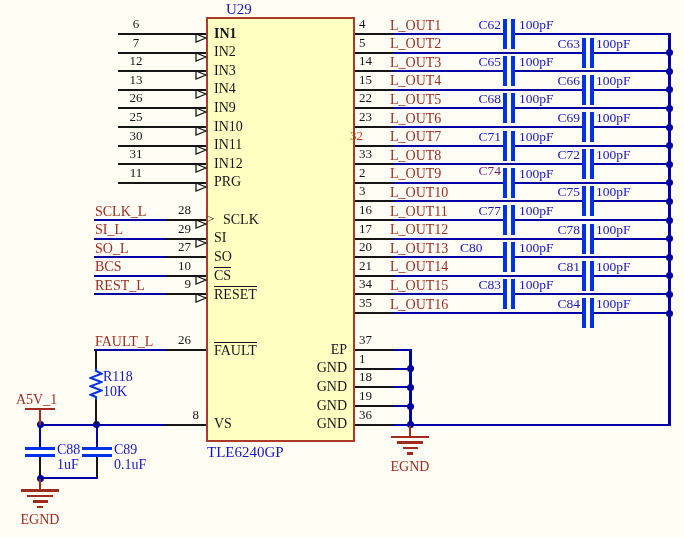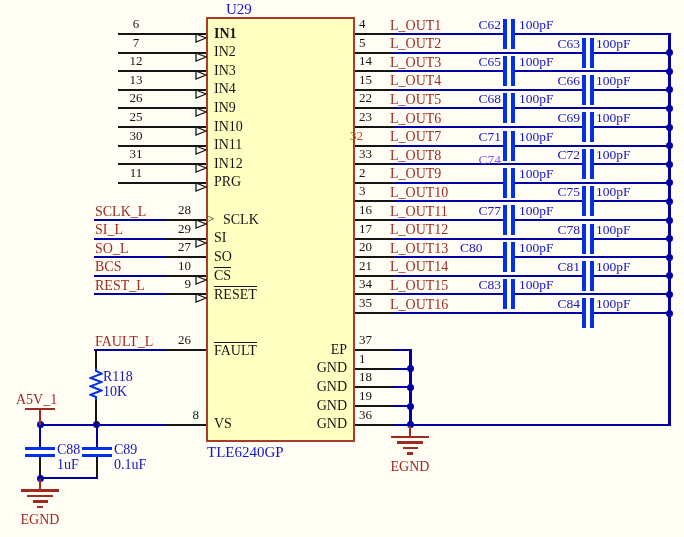--- a/index.html
+++ b/index.html
@@ -196,21 +196,21 @@
     <div class="abs t" style="left: 539px; top: 148.2px; font-size: 13.5px; color: rgb(20, 20, 204); width: 41px; text-align: right;">C72</div>
     <div class="abs t" style="left: 596px; top: 148.2px; font-size: 13.5px; color: rgb(20, 20, 204); width: auto; text-align: left;">100pF</div>
     <div class="abs" style="left: 666px; top: 160.7px; width: 7px; height: 7px; border-radius: 50%; background: rgb(0, 0, 165);"></div>
     <div class="abs" style="left: 355px; top: 181.8px; width: 38px; height: 2px; background: rgb(21, 21, 21);"></div>
     <div class="abs" style="left: 393px; top: 181.8px; width: 110px; height: 2px; background: rgb(0, 0, 165);"></div>
     <div class="abs" style="left: 515px; top: 181.8px; width: 156px; height: 2px; background: rgb(0, 0, 165);"></div>
     <div class="abs" style="left: 503px; top: 167.8px; width: 4px; height: 30px; background: rgb(0, 48, 232);"></div>
     <div class="abs" style="left: 511px; top: 167.8px; width: 4px; height: 30px; background: rgb(0, 48, 232);"></div>
     <div class="abs t" style="left: 359px; top: 165.8px; font-size: 13px; color: rgb(21, 21, 21); width: auto; text-align: left;">2</div>
     <div class="abs t" style="left: 390px; top: 166.3px; font-size: 14px; color: rgb(158, 42, 32); width: auto; text-align: left;">L_OUT9</div>
-    <div class="abs t" style="left: 460px; top: 153px; font-size: 13.5px; color: #8b5cf6; width: 41px; text-align: right;">C74</div>
+    <div class="abs t" style="left: 460px; top: 164px; font-size: 13.5px; color: #701a75; width: 41px; text-align: right;">C74</div>
     <div class="abs t" style="left: 519px; top: 166.8px; font-size: 13.5px; color: rgb(20, 20, 204); width: auto; text-align: left;">100pF</div>
     <div class="abs" style="left: 666px; top: 179.3px; width: 7px; height: 7px; border-radius: 50%; background: rgb(0, 0, 165);"></div>
     <div class="abs" style="left: 355px; top: 200.4px; width: 38px; height: 2px; background: rgb(21, 21, 21);"></div>
     <div class="abs" style="left: 393px; top: 200.4px; width: 189px; height: 2px; background: rgb(0, 0, 165);"></div>
     <div class="abs" style="left: 594px; top: 200.4px; width: 77px; height: 2px; background: rgb(0, 0, 165);"></div>
     <div class="abs" style="left: 582px; top: 186.4px; width: 4px; height: 30px; background: rgb(0, 48, 232);"></div>
     <div class="abs" style="left: 590px; top: 186.4px; width: 4px; height: 30px; background: rgb(0, 48, 232);"></div>
     <div class="abs t" style="left: 359px; top: 184.4px; font-size: 13px; color: rgb(21, 21, 21); width: auto; text-align: left;">3</div>
     <div class="abs t" style="left: 390px; top: 184.9px; font-size: 14px; color: rgb(158, 42, 32); width: auto; text-align: left;">L_OUT10</div>
     <div class="abs t" style="left: 539px; top: 185.4px; font-size: 13.5px; color: rgb(20, 20, 204); width: 41px; text-align: right;">C75</div>

